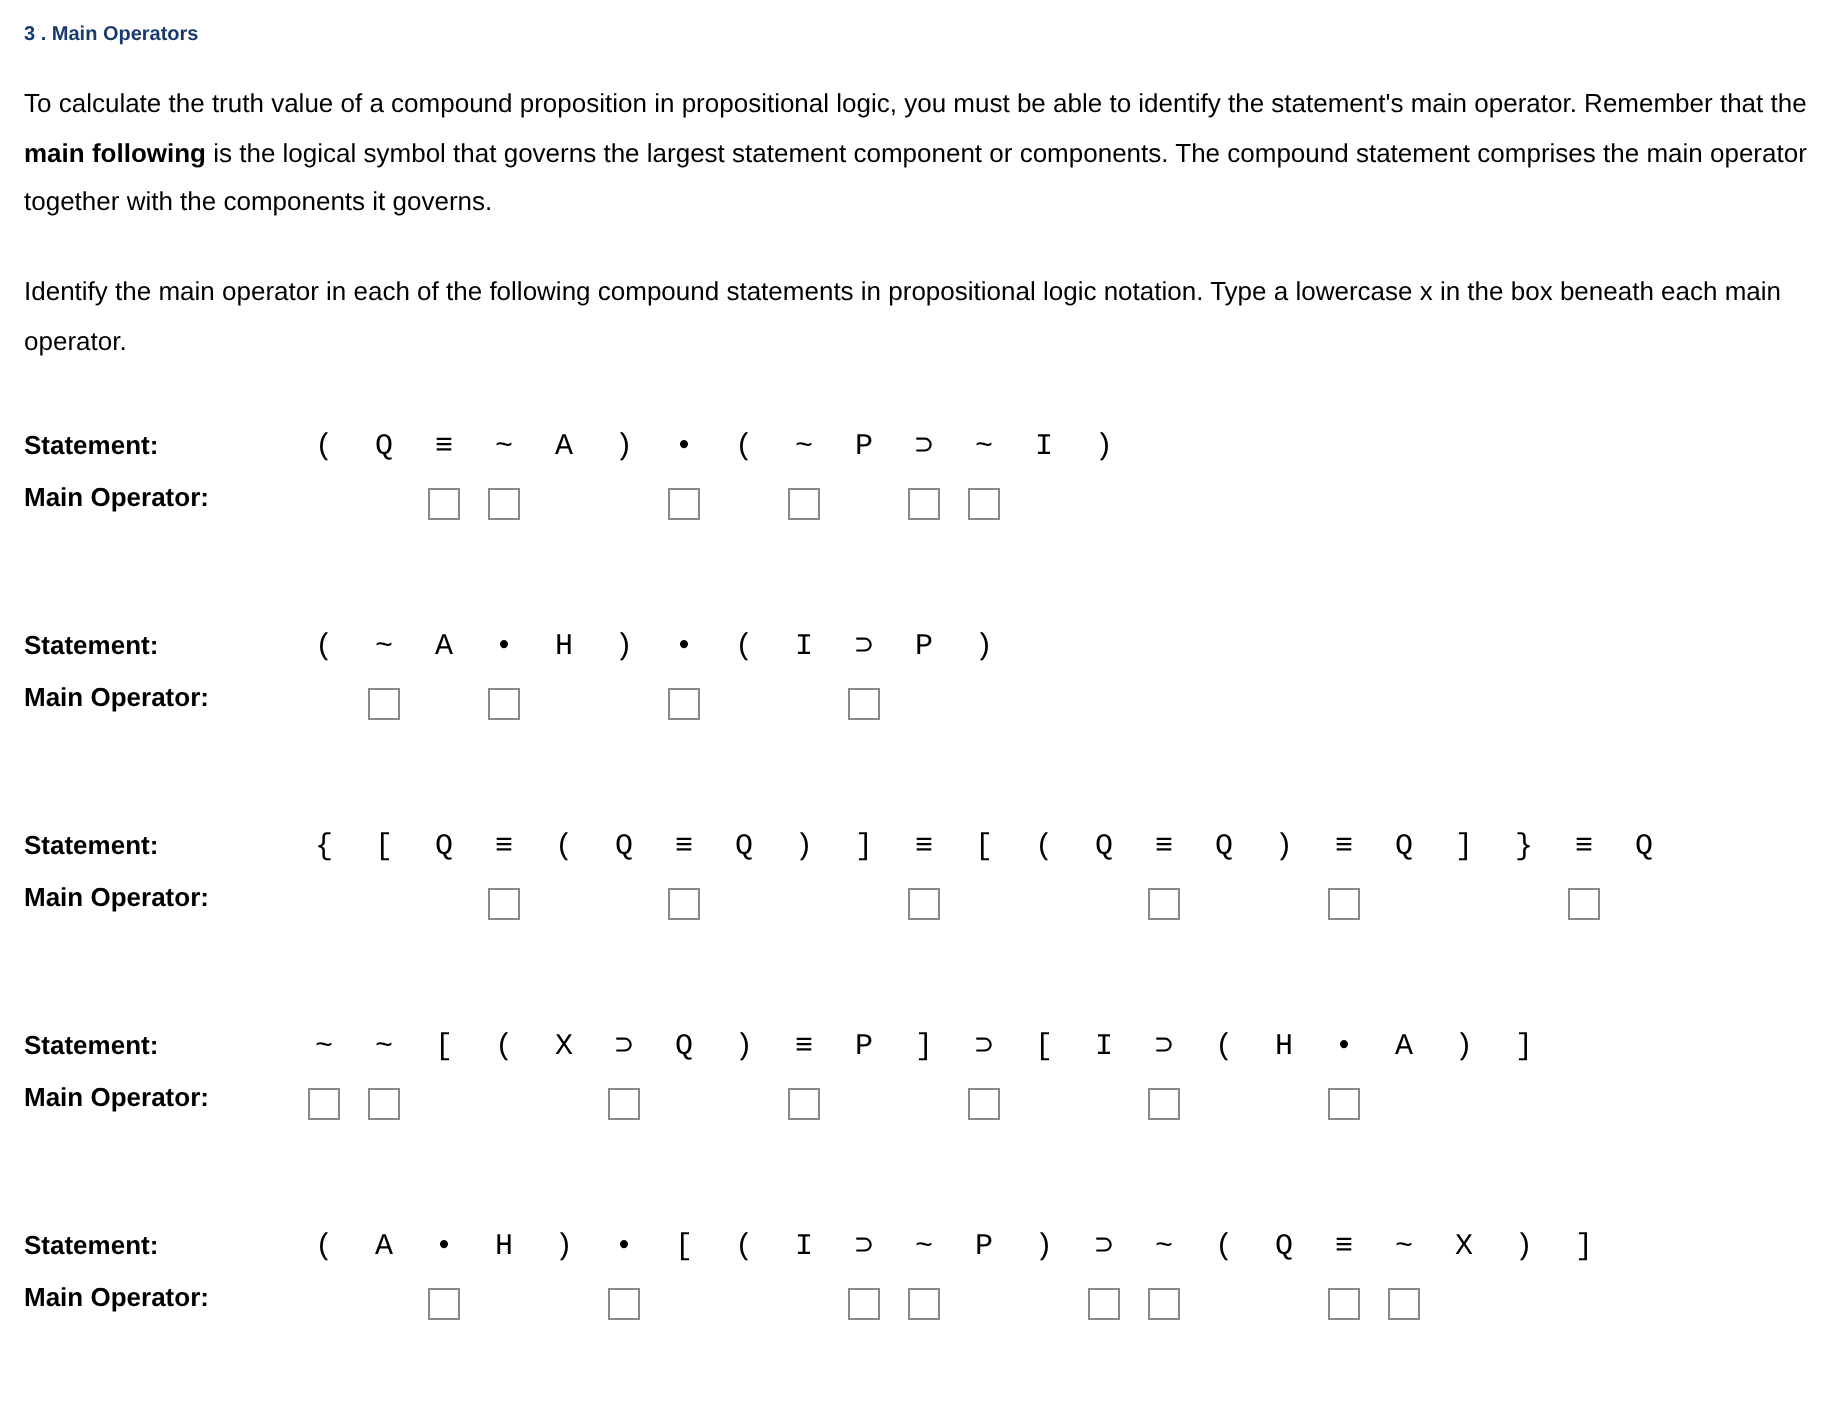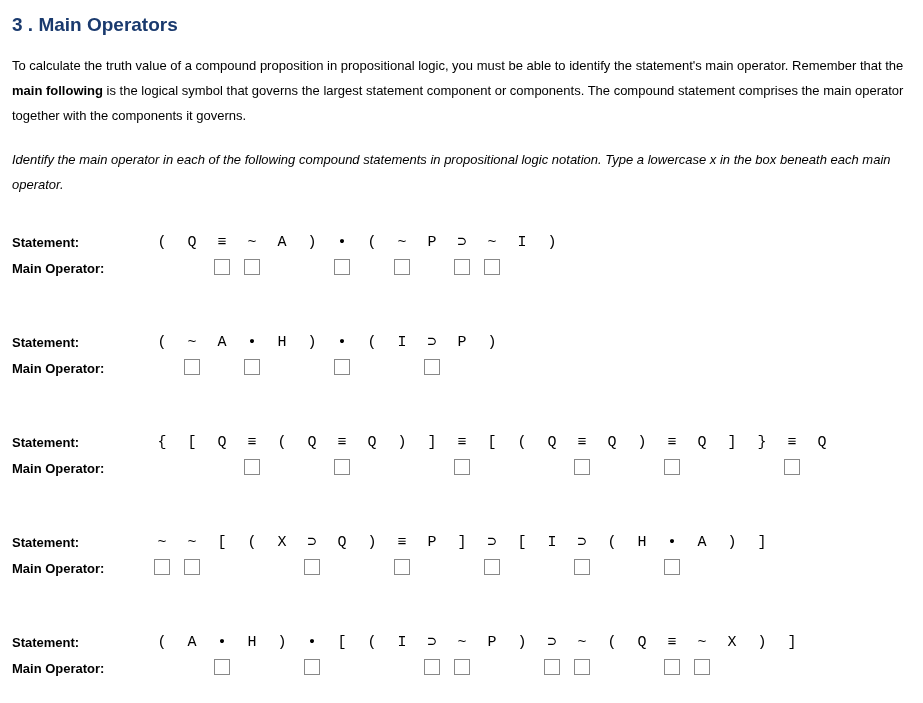--- a/index.html
+++ b/index.html
@@ -11,41 +11,40 @@
       font-family: Verdana, Geneva, sans-serif;
       font-size: 13px;
       color: #000;
       background: #fff;
       padding: 10px 12px;
       line-height: 1.6;
     }
     .heading {
       color: #1a3a6e;
       font-weight: bold;
-      font-size: 19px;
+      font-size: 10px;
       margin-bottom: 14px;
     }
     .intro {
       margin-bottom: 20px;
       line-height: 1.9;
     }
     .intro b {
       font-weight: bold;
     }
     .instructions {
-      font-style: italic;
       margin-bottom: 30px;
       line-height: 1.9;
     }
     .problem {
       margin-bottom: 48px;
     }
     .row {
       display: flex;
-      align-items: flex-end;
+      align-items: flex-start;
       min-height: 26px;
     }
     .label {
       flex: 0 0 135px;
       font-weight: bold;
       font-size: 13px;
     }
     .symbols {
       display: flex;
       align-items: center;

